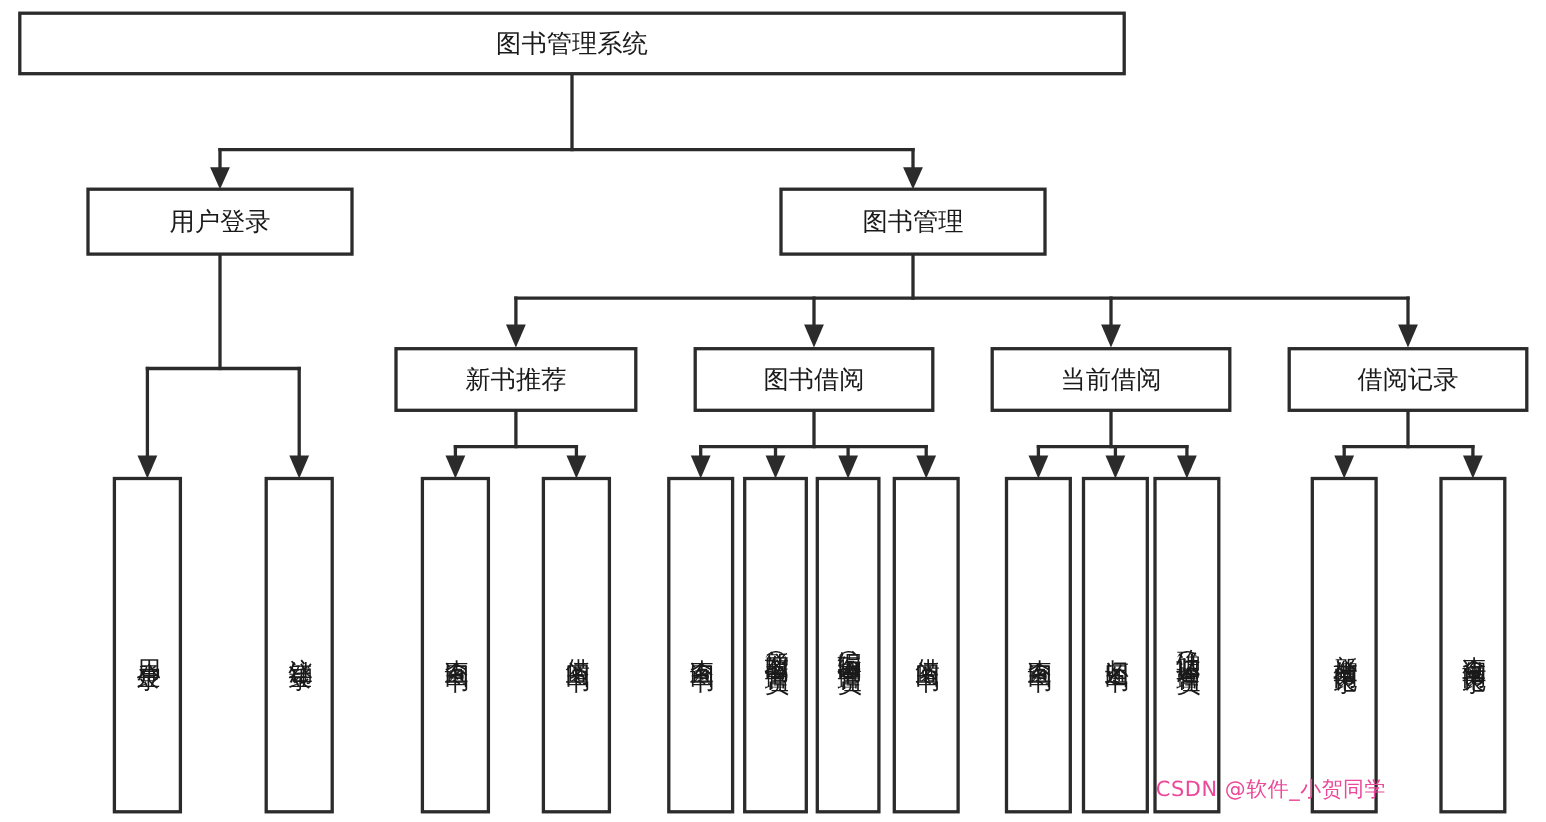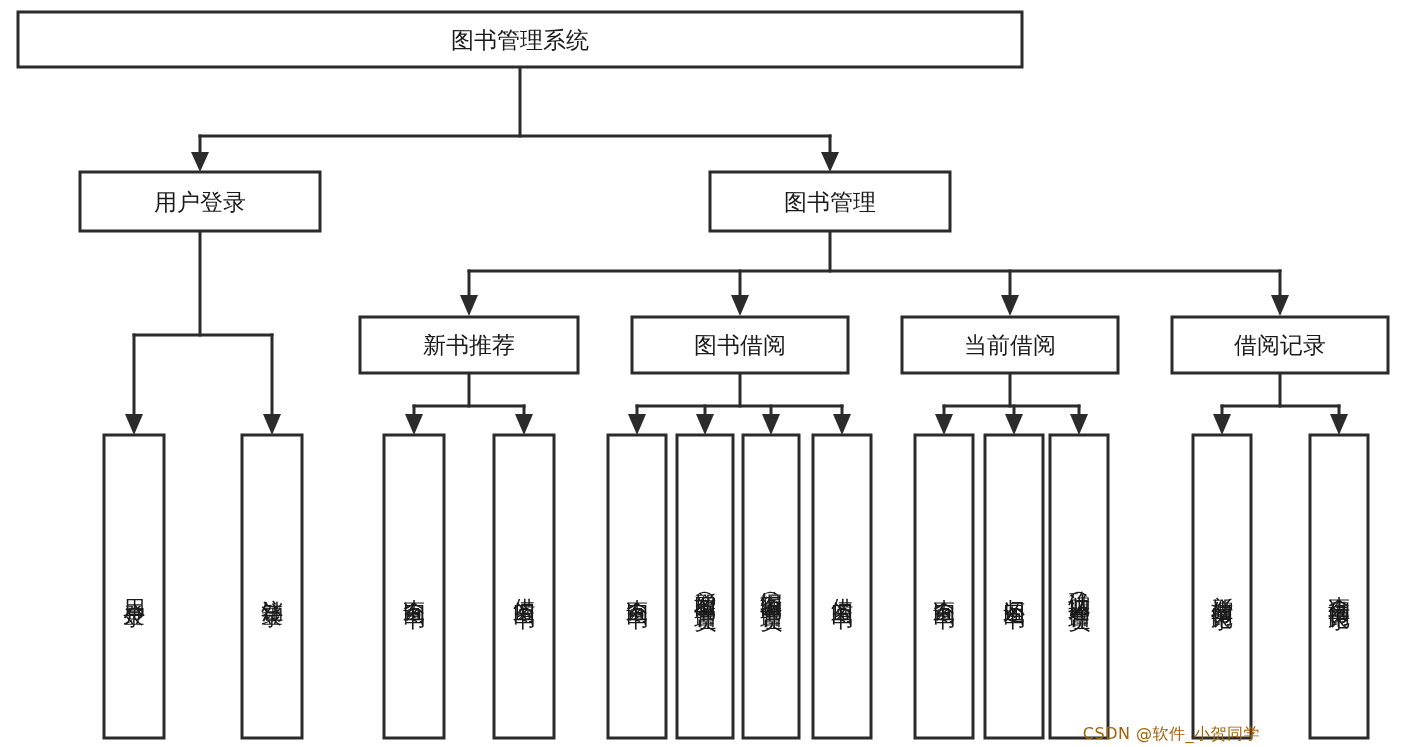--- a/index.html
+++ b/index.html
@@ -61,24 +61,24 @@
     display: flex;
     align-items: center;
     justify-content: center;
     text-align: center;
     white-space: nowrap;
     pointer-events: none;
   }
   .watermark {
     position: absolute;
     right: 8px;
-    bottom: 2px;
-    font-family: "DejaVu Sans", "Liberation Sans", sans-serif;
-    font-size: 16px;
-    color: #a16207;
+    bottom: 16px;
+    font-family: "DejaVu Sans", "Liberation Sans", sans-serif;
+    font-size: 19px;
+    color: #ec4899;
     letter-spacing: 0.5px;
     white-space: nowrap;
   }
 </style>
 </head>
 <body>
 
 <div id="diagram-root">
 
   <svg id="flow" viewBox="0 0 1405 747">

